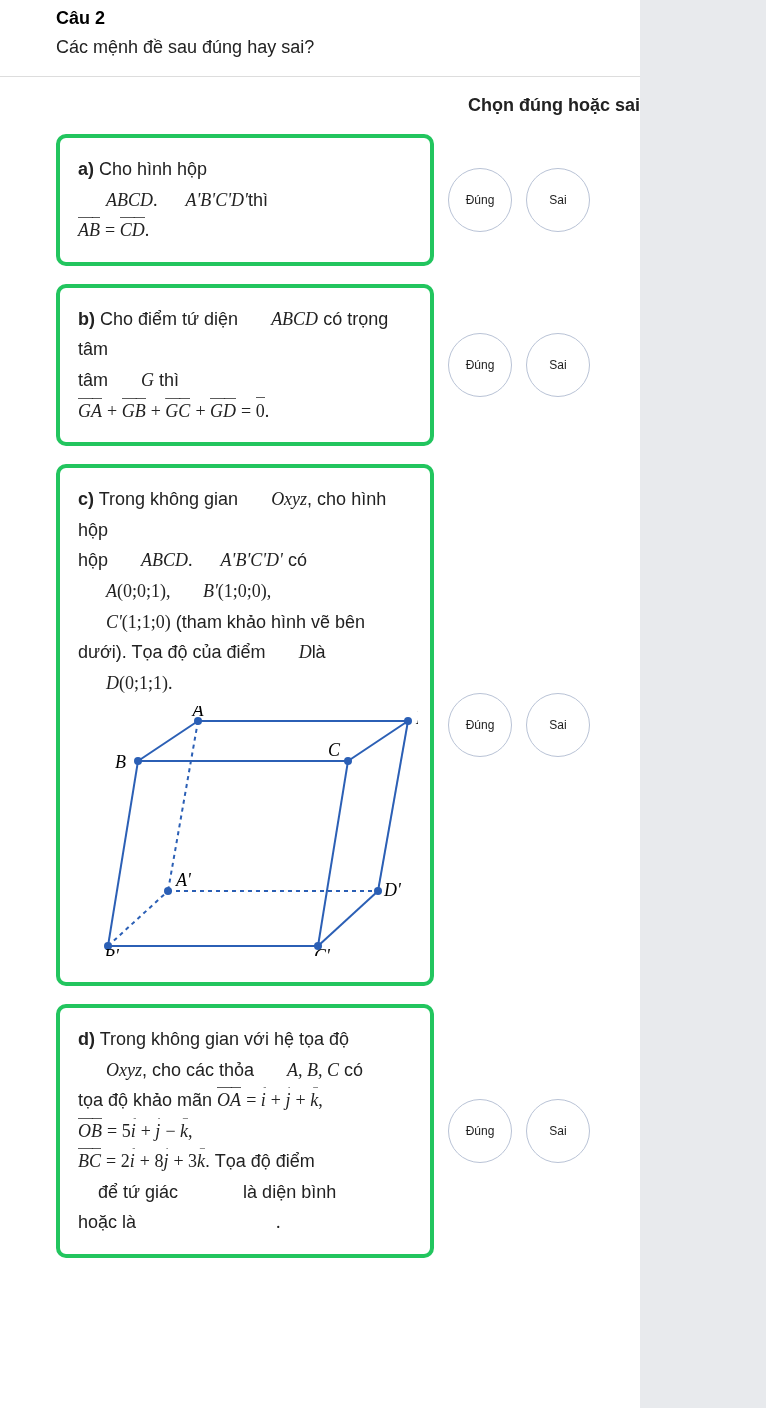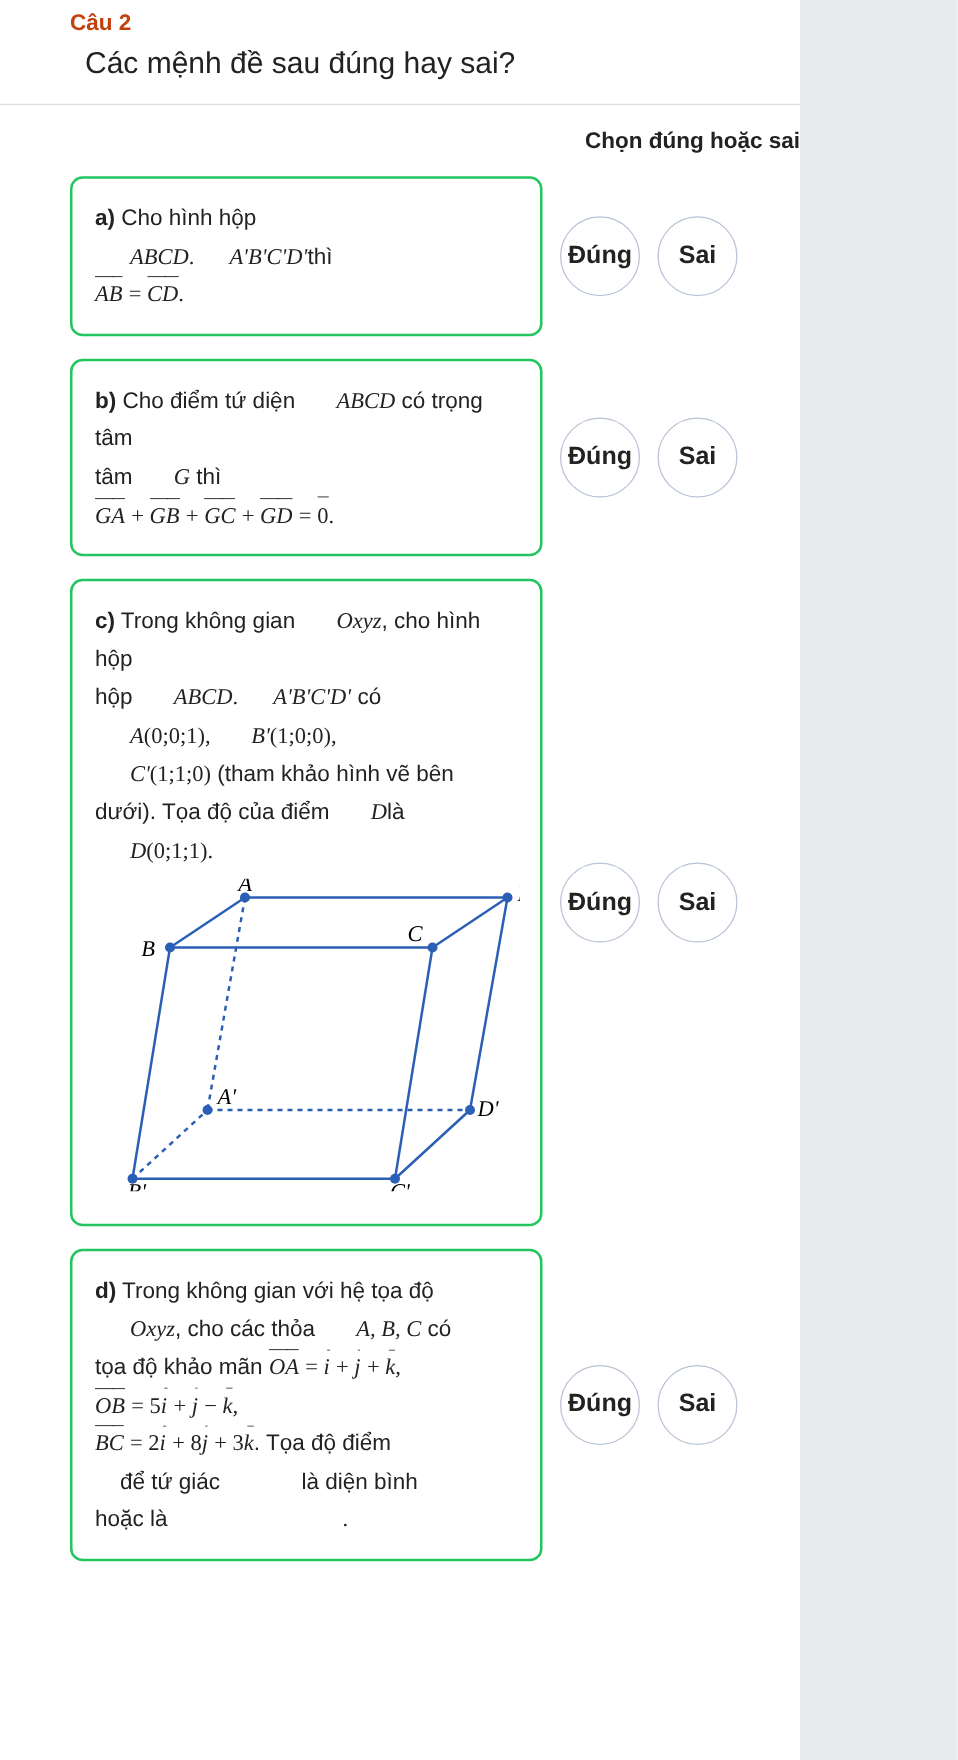--- a/index.html
+++ b/index.html
@@ -18,27 +18,26 @@
   .side-col {
     flex: 1;
     background: #e8eaed;
   }
   .header {
     padding: 8px 28px 18px 56px;
   }
   .q-title {
     font-weight: bold;
     font-size: 18px;
-    color: #c2410c;
+    color: #000000;
     margin-bottom: 8px;
   }
   .q-sub {
-    font-size: 24px;
-    color: #222;
-    margin-left: 12px;
+    font-size: 18px;
+    color: #222;
   }
   .instr-wrap {
     border-top: 1px solid #ddd;
     padding: 18px 0;
     text-align: right;
   }
   .instr {
     font-weight: bold;
     font-size: 18px;
     color: #222;
@@ -46,45 +45,44 @@
   .items {
     padding: 0 20px 20px 56px;
   }
   .row {
     display: flex;
     align-items: center;
     gap: 14px;
     margin-bottom: 18px;
   }
   .card {
-    border: 2px solid #22c55e;
+    border: 4px solid #22c55e;
     border-radius: 10px;
     padding: 16px 18px;
     width: 378px;
     font-size: 18px;
     color: #222;
     line-height: 1.7;
   }
   .card .bold { font-weight: bold; }
   .card .serif { font-family: 'Times New Roman', serif; font-style: italic; margin-left: 28px; }
   .card .serifn { font-family: 'Times New Roman', serif; }
   .btn {
     width: 64px;
     height: 64px;
     border: 1.5px solid #b9c3d6;
     border-radius: 50%;
     background: #fff;
     display: flex;
     align-items: center;
     justify-content: center;
-    font-size: 20px;
+    font-size: 12px;
     color: #222;
     cursor: pointer;
     flex-shrink: 0;
-    font-weight: bold;
   }
   .vec {
     display: inline-block;
     position: relative;
     font-family: 'Times New Roman', serif;
     font-style: italic;
   }
   .vec .arrow {
     position: absolute;
     top: -11px;

